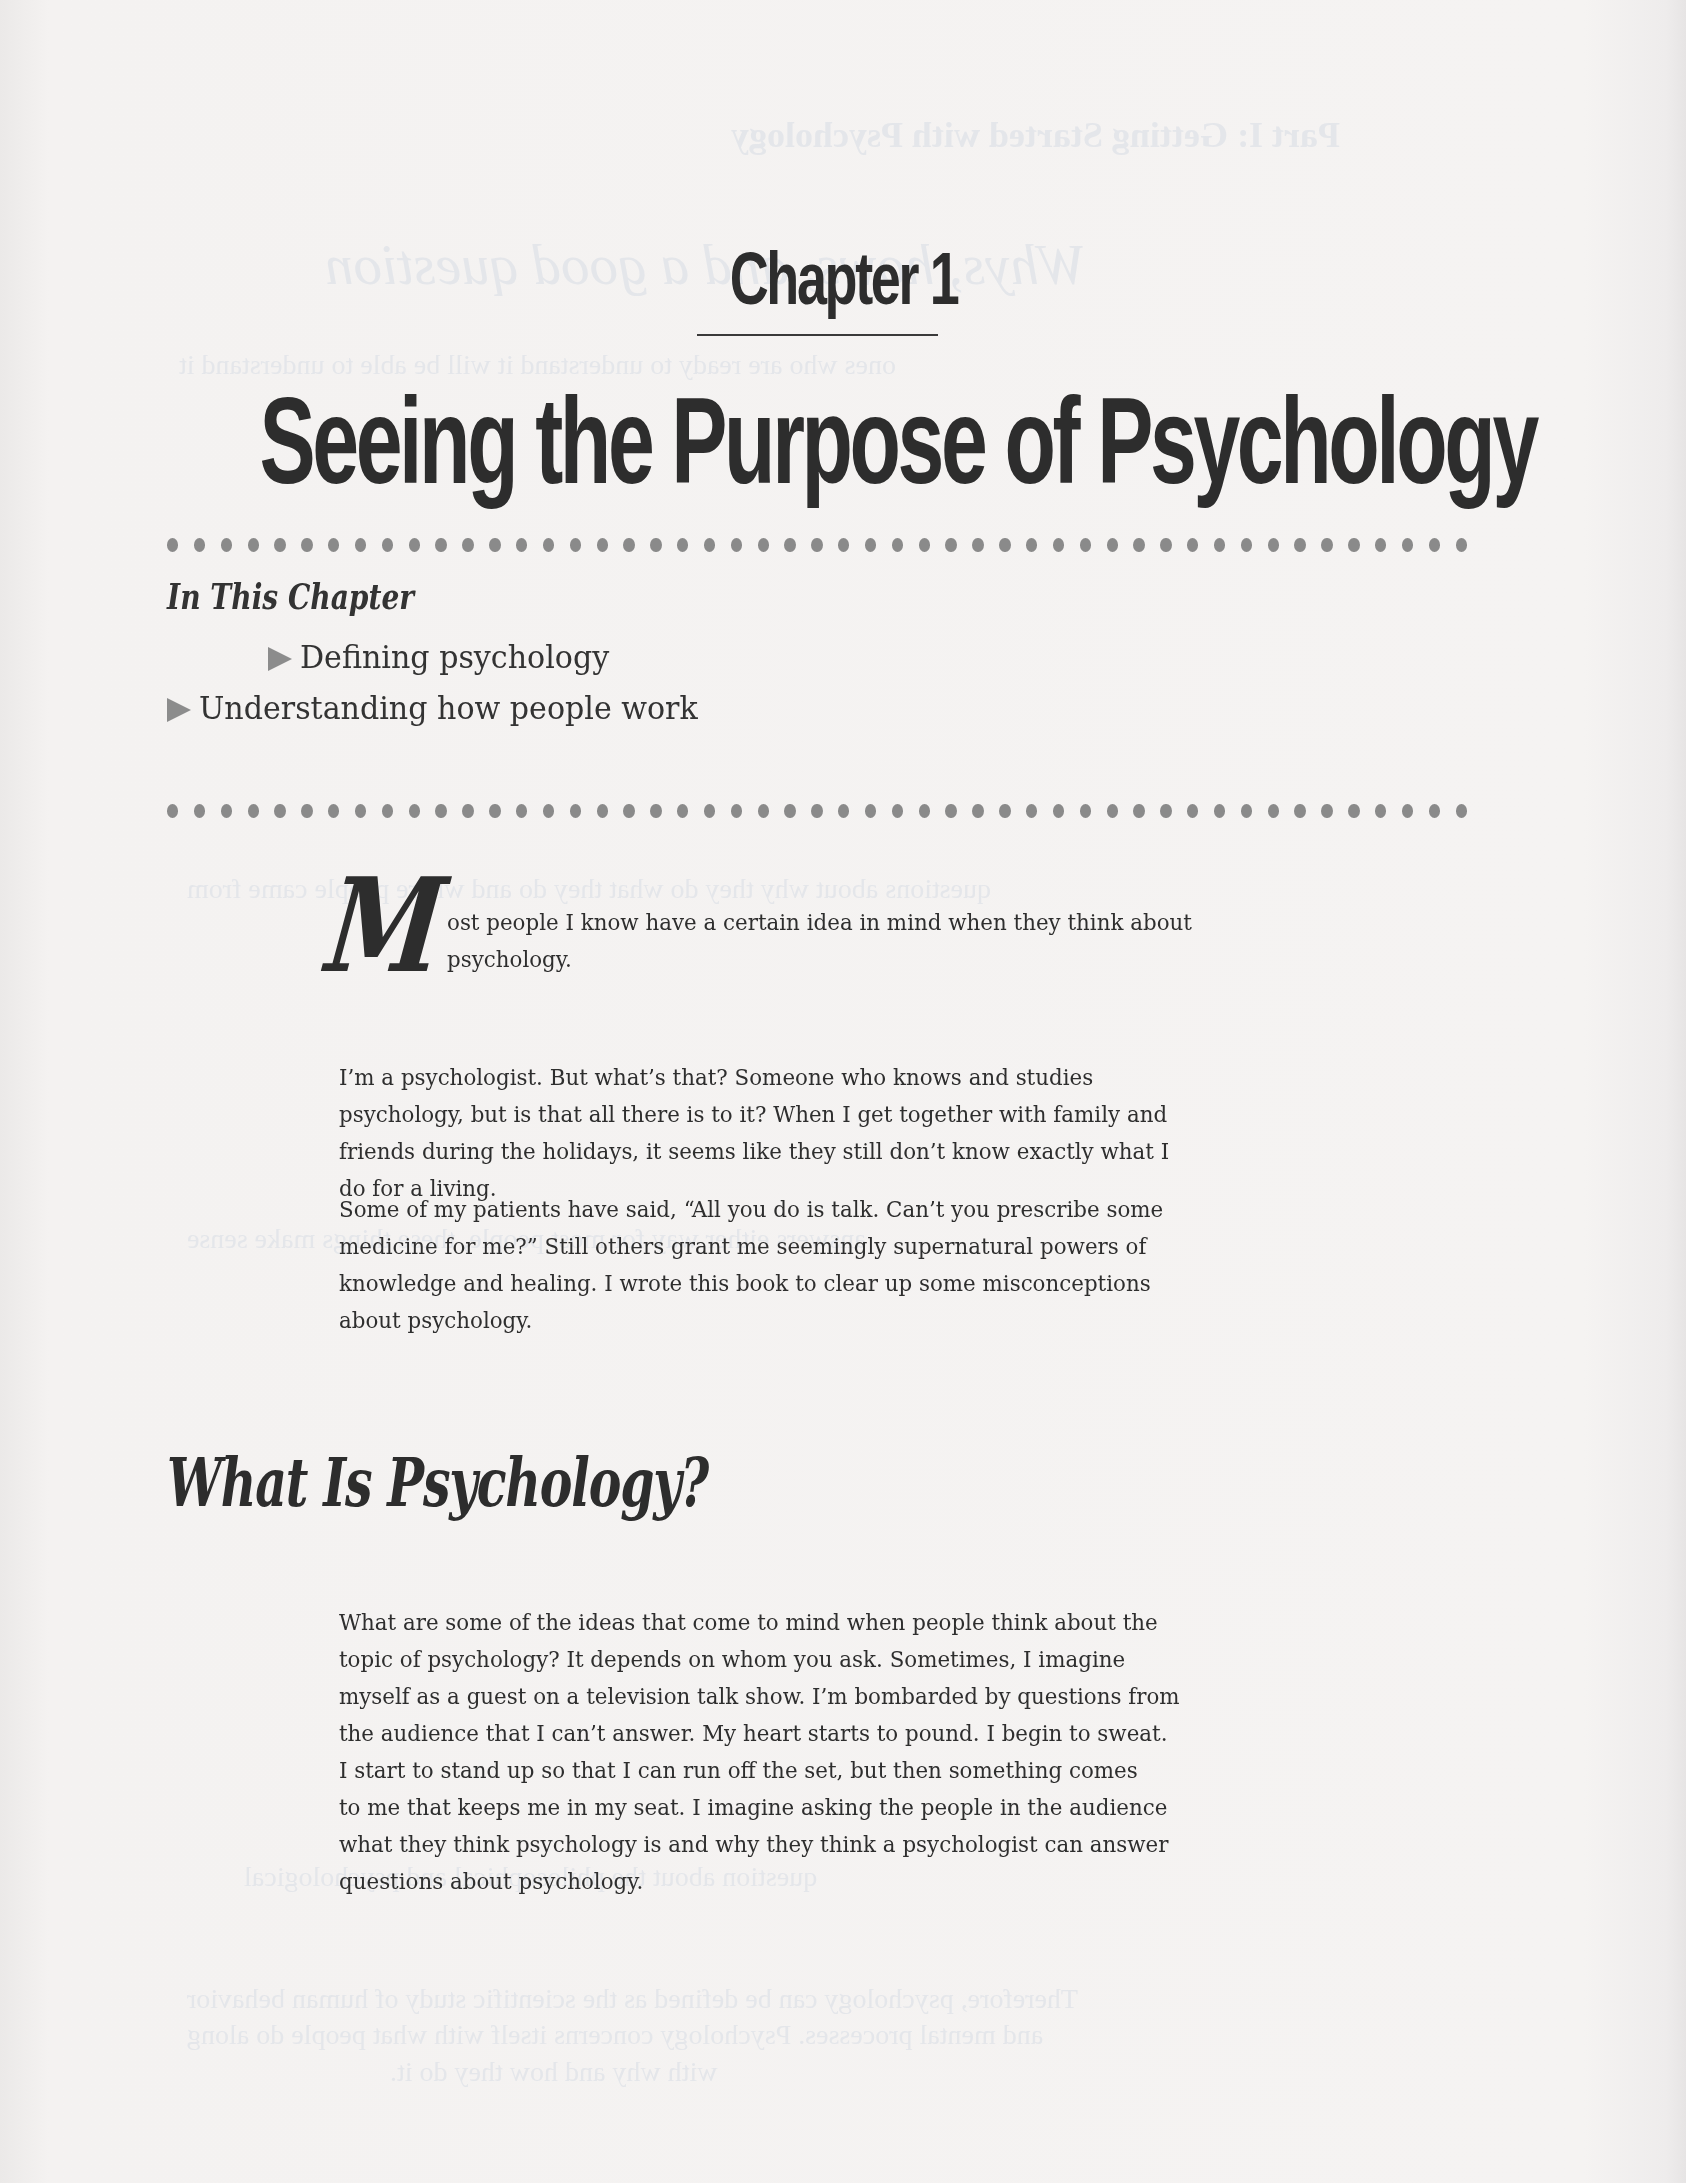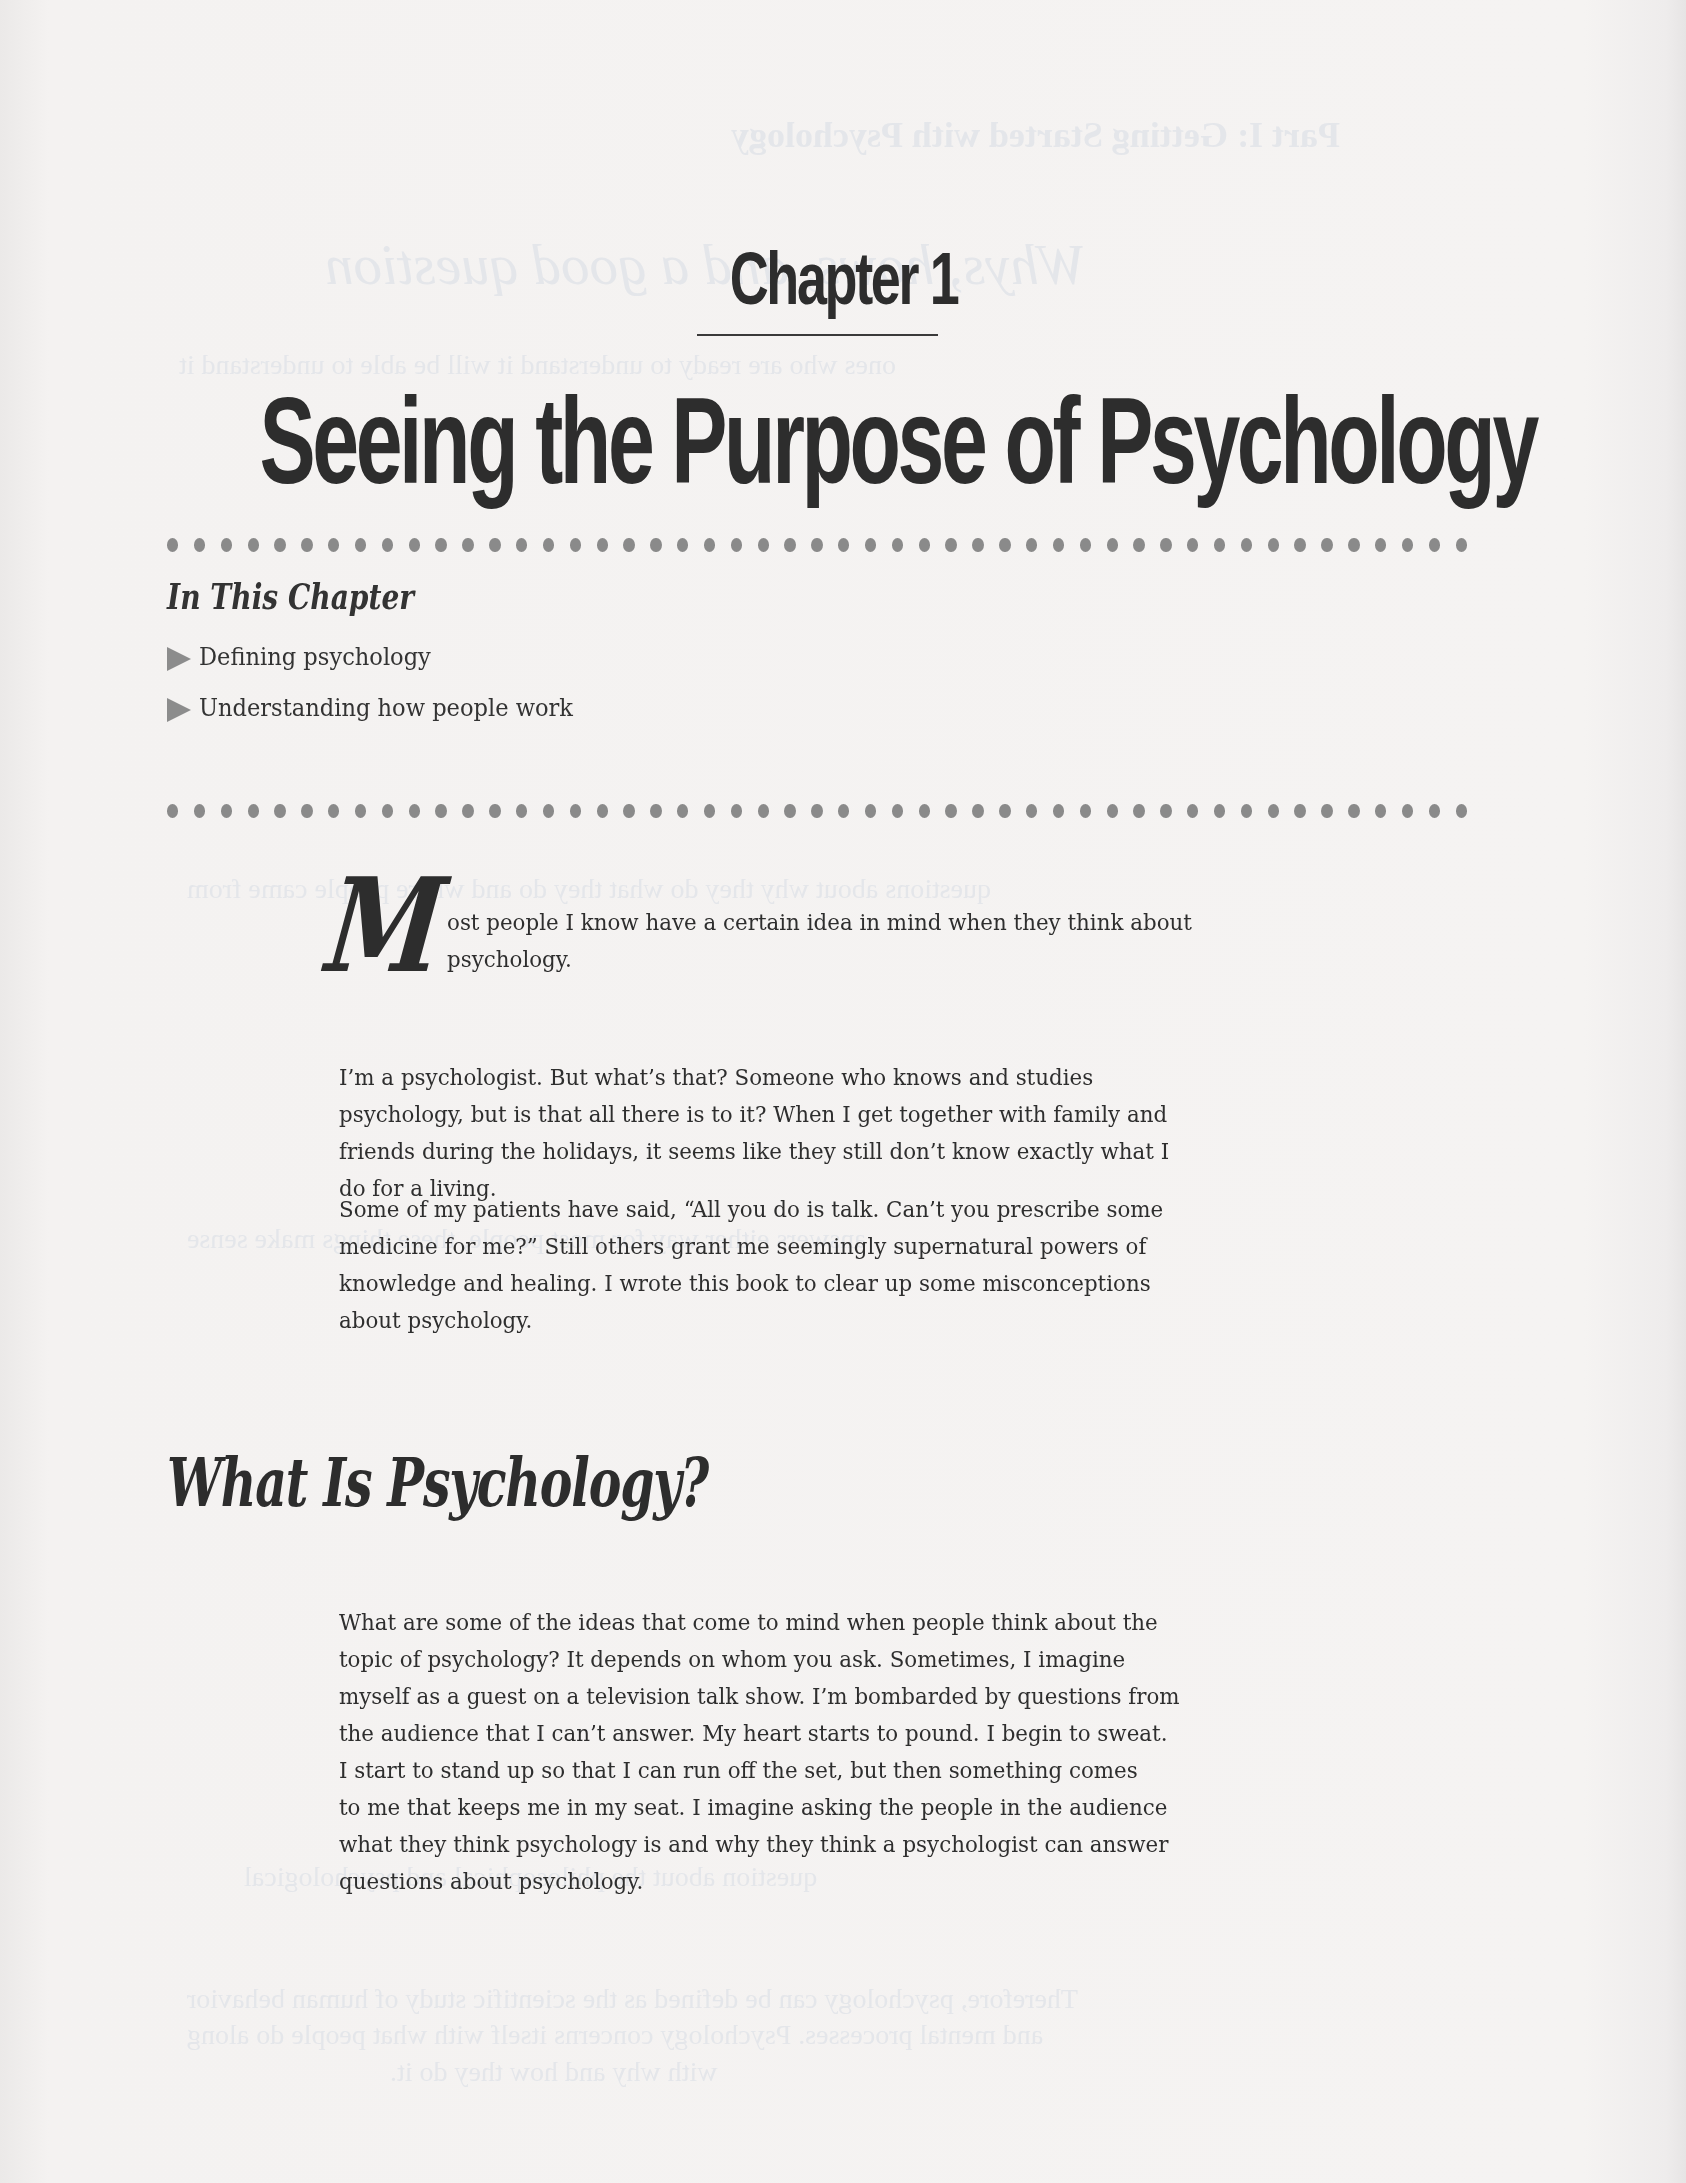--- a/index.html
+++ b/index.html
@@ -106,22 +106,23 @@
       top: 631px;
       margin: 0;
       padding: 0;
       list-style: none;
     }
     .toc-list li {
       height: 51px;
       display: flex;
       align-items: center;
       font-family: "DejaVu Serif", serif;
-      font-size: 24px;
+      font-size: 32px;
       color: #333;
+      justify-content: center;
     }
     .toc-arrow {
       width: 0; height: 0;
       border-top: 12.2px solid transparent;
       border-bottom: 12.2px solid transparent;
       border-left: 24.4px solid #8c8c8c;
       margin-right: 8.1px;
       margin-top: 4.9px;
     }
     .toc-text {

